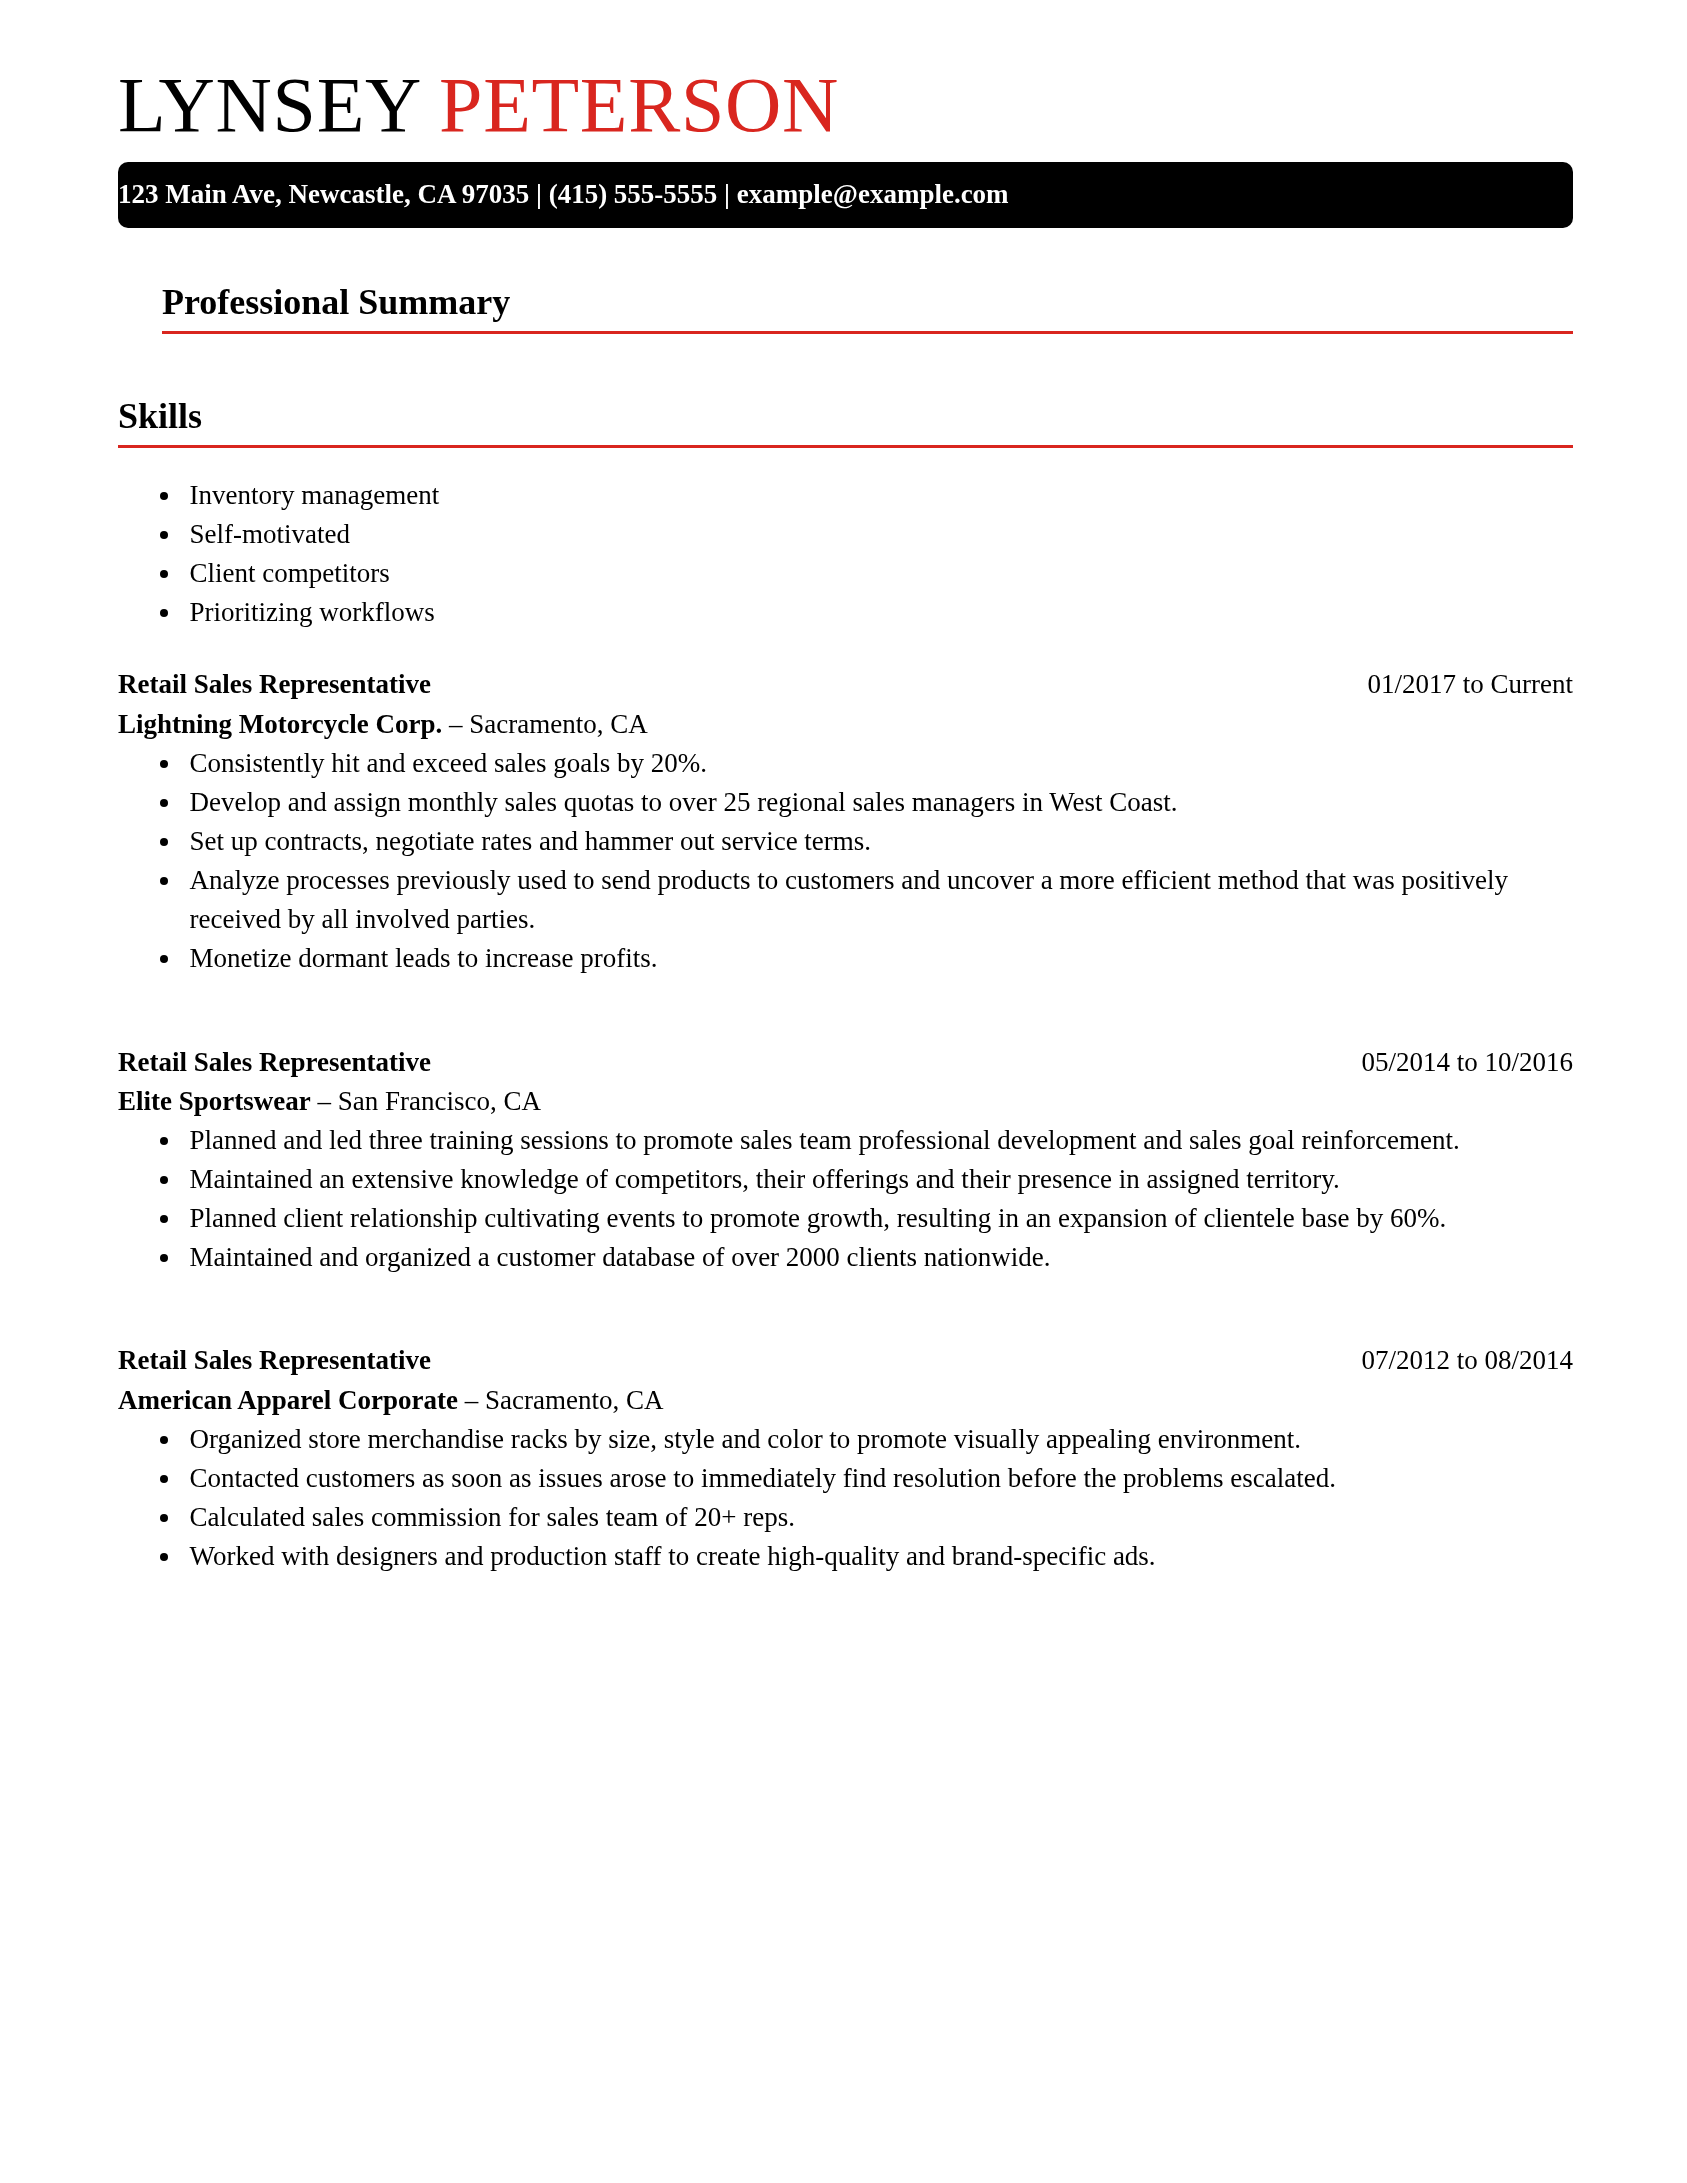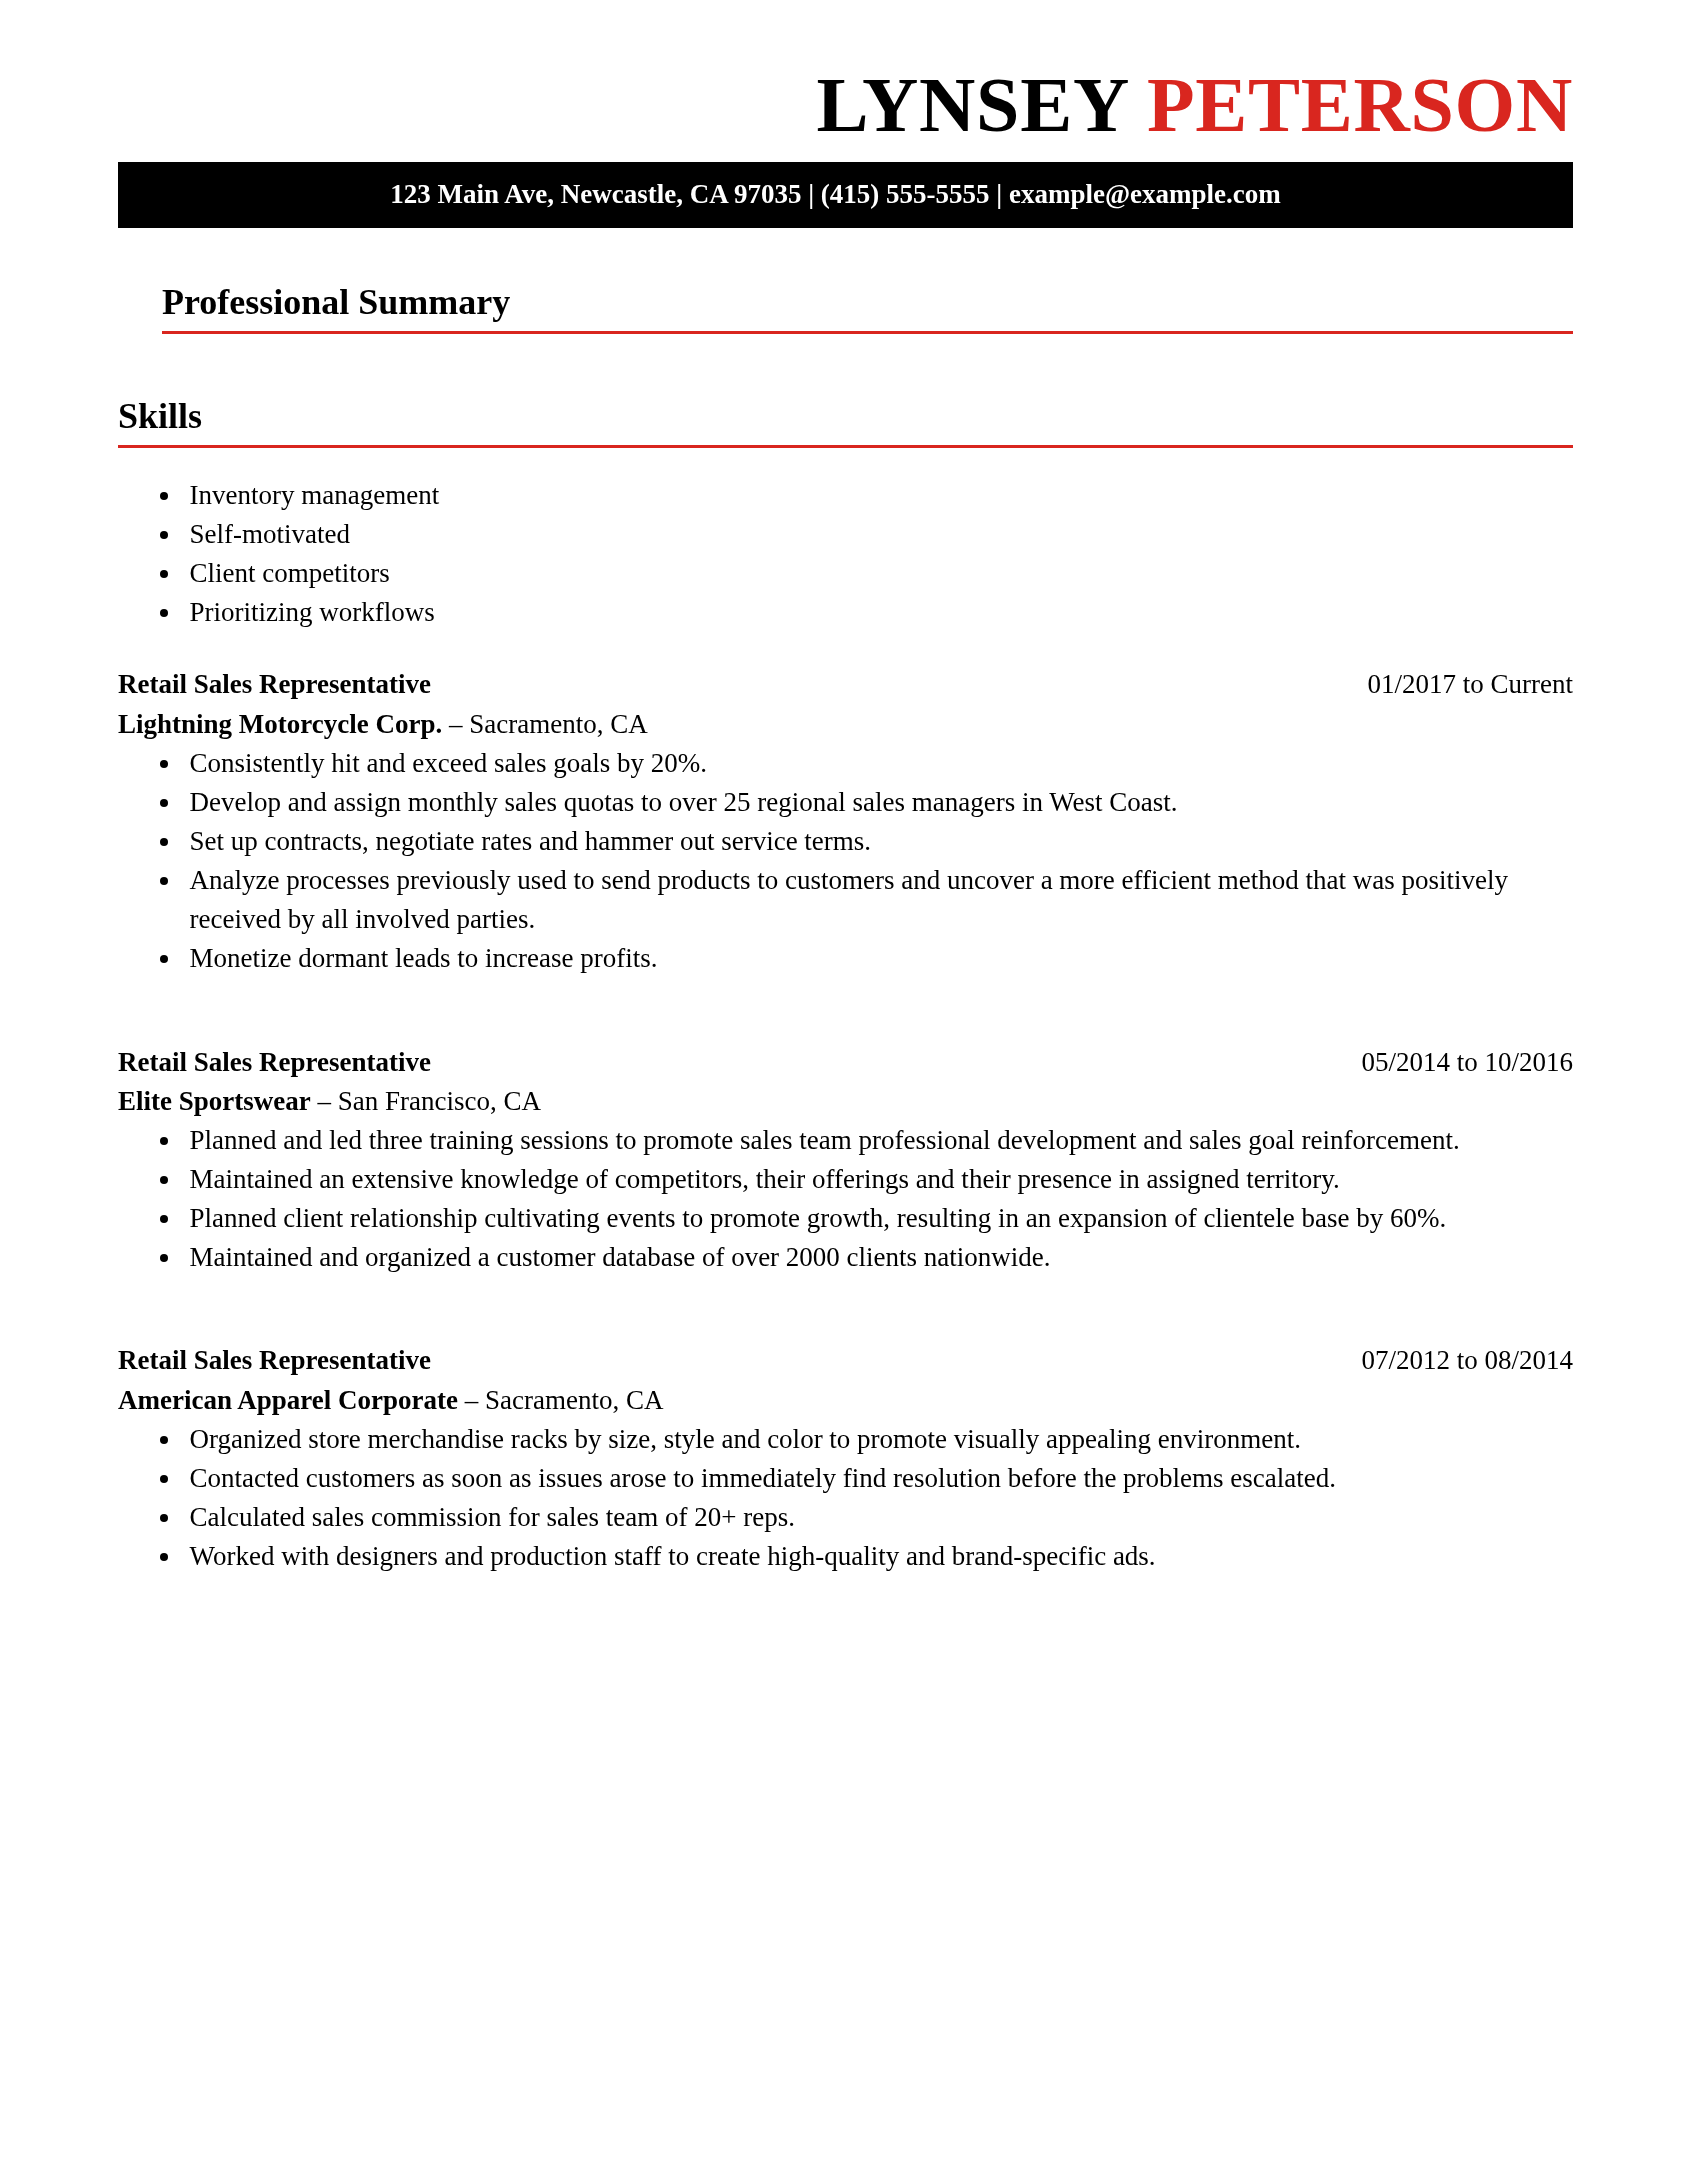--- a/index.html
+++ b/index.html
@@ -7,39 +7,40 @@
   body {
     width: 1687px;
     min-height: 2183px;
     font-family: "Liberation Serif", serif;
     color: #000000;
   }
   .page { width: 1687px; min-height: 2183px; padding: 63px 114px 79px 118px; }
 
   
   .name {
-    text-align: right;
+    text-align: left;
     font-size: 78px;
-    font-weight: 700;
+    font-weight: 400;
     line-height: 1.08;
     letter-spacing: 0.7px;
     white-space: nowrap;
   }
   .name-last { color: var(--accent, #d9261f); margin-left: 17px; }
   .contact-bar {
     margin-top: 14.6px;
     background: #000000;
     height: 66px;
     display: flex;
     align-items: center;
-    justify-content: center;
+    justify-content: flex-start;
     padding-right: 20px;
     color: #ffffff;
     font-weight: 700;
     font-size: 27px;
+    border-radius: 10px;
   }
 
   
   h2.sec {
     font-size: 36px;
     font-weight: 700;
     margin-top: 61px;
     padding-bottom: 8px;
     border-bottom: 3.3px solid var(--accent, #d9261f);
   }

